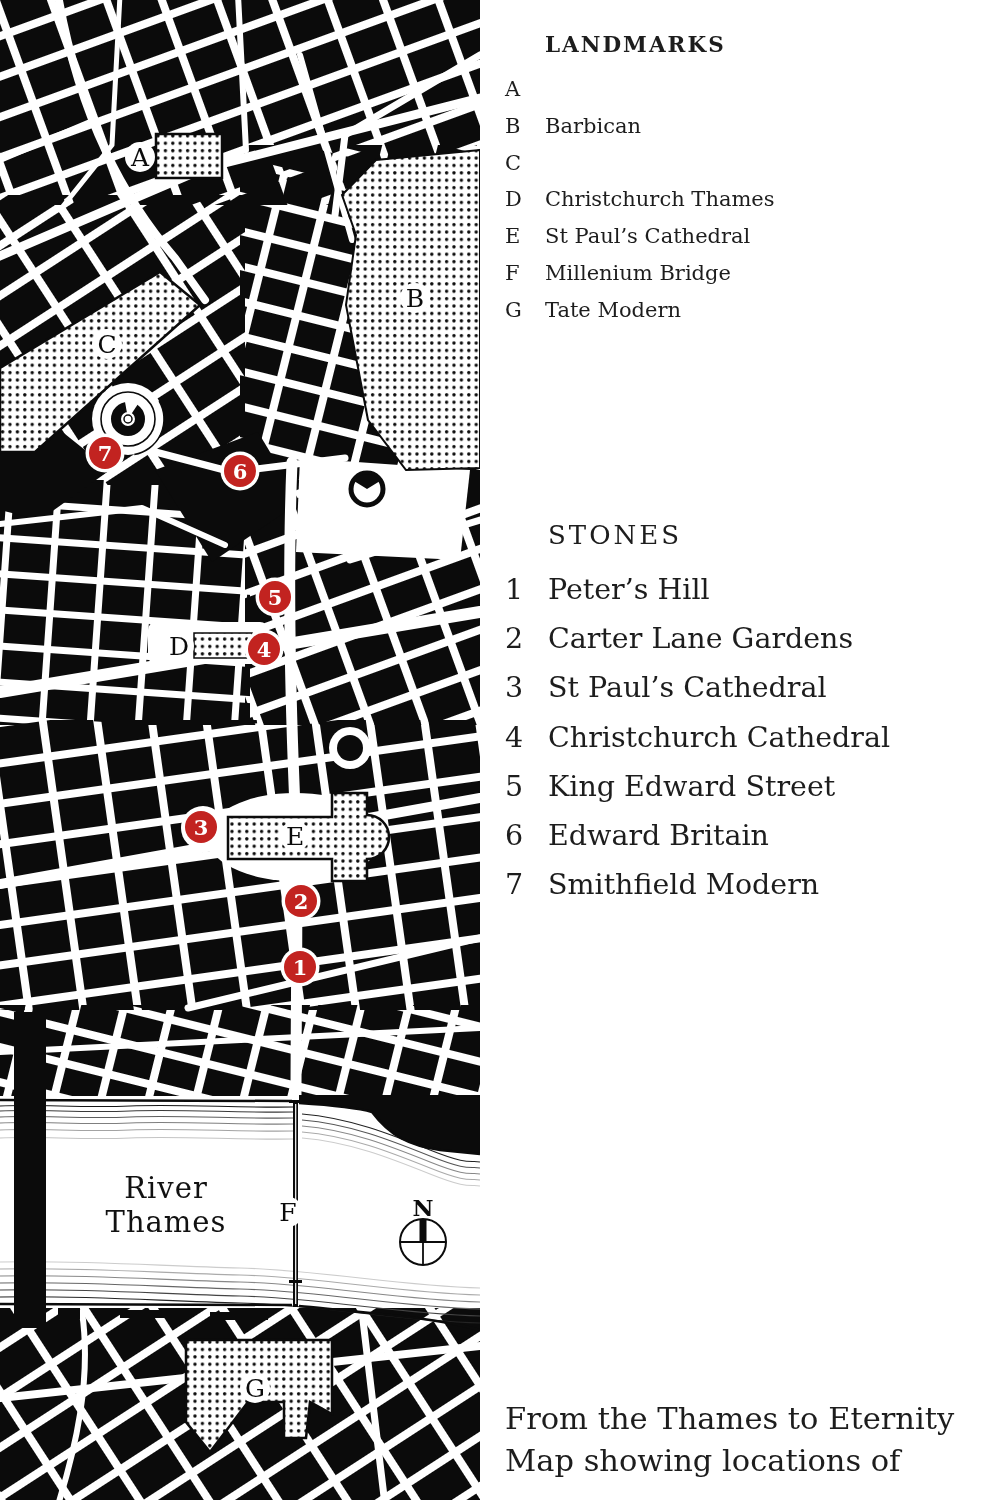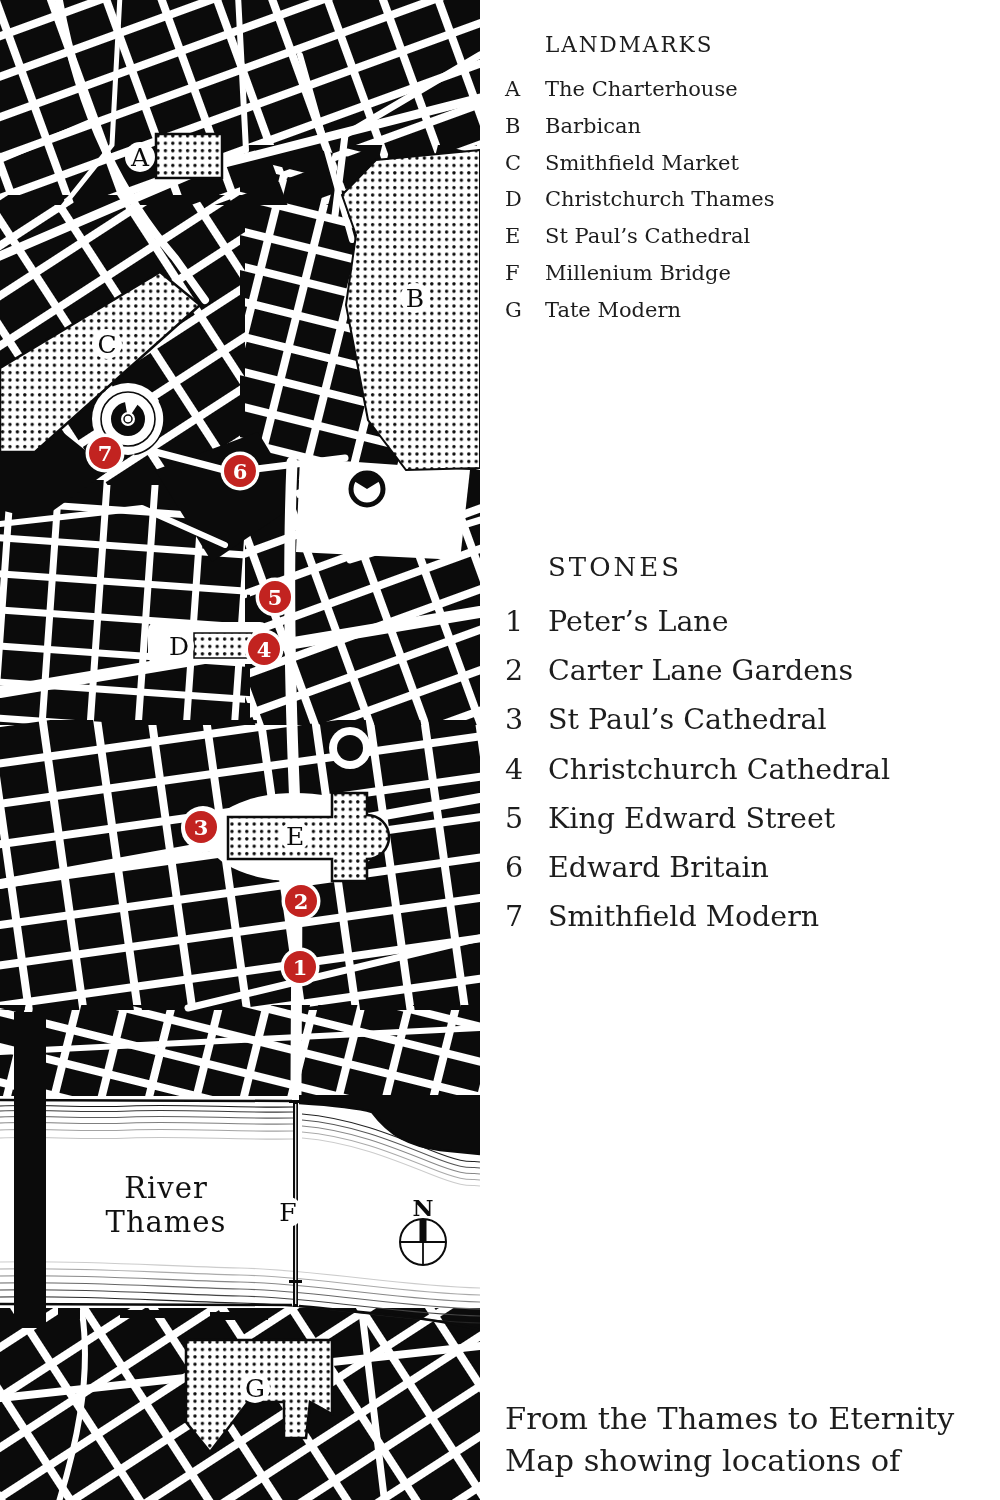--- a/index.html
+++ b/index.html
@@ -2,24 +2,24 @@
 <html><head>
 <meta charset="utf-8">
 <style>
   html,body{margin:0;padding:0;background:#fff;}
   #page{position:relative;width:1000px;height:1500px;background:#fff;overflow:hidden;
         font-family:"DejaVu Serif","Liberation Serif",serif;color:#1d1d1d;}
   #map-svg{position:absolute;left:0;top:0;}
   
   #legend{position:absolute;left:480px;top:0;width:520px;height:1500px;}
   #landmarks{position:absolute;left:25px;top:32px;}
-  #landmarks h3{font-size:21.5px;font-weight:400;letter-spacing:2px;margin:0 0 14px 40px;}
+  #landmarks h3{font-size:21.5px;font-weight:700;letter-spacing:2px;margin:0 0 14px 40px;}
   .lrow{display:flex;line-height:36.8px;font-size:21px;}
   .lkey{width:40px;}
-  #stones{position:absolute;left:25px;top:552px;}
+  #stones{position:absolute;left:25px;top:520px;}
   #stones h3{font-size:26px;font-weight:400;letter-spacing:3px;margin:0 0 15px 43px;}
   .srow{display:flex;line-height:49.2px;font-size:28.5px;}
   .skey{width:43px;}
   #caption{position:absolute;left:25px;top:1398px;font-size:30.5px;line-height:42px;}
   text{font-family:"DejaVu Serif","Liberation Serif",serif;}
   .river-label{font-size:29px;letter-spacing:1px;fill:#111;}
   .compass-n{font-size:23px;font-weight:700;fill:#0b0b0b;}
 </style>
 </head>
 <body>
@@ -247,29 +247,27 @@
         </g>
       </g>
   </svg>
 
   <aside id="legend">
 
     <section id="landmarks">
       <h3>LANDMARKS</h3>
       <div class="lrow">
         <span class="lkey">A</span>
-        <span>The Charterhouse</span>
         </div>
       <div class="lrow">
         <span class="lkey">B</span>
         <span>Barbican</span>
         </div>
       <div class="lrow">
         <span class="lkey">C</span>
-        <span>Smithfield Market</span>
         </div>
       <div class="lrow">
         <span class="lkey">D</span>
         <span>Christchurch Thames</span>
         </div>
       <div class="lrow">
         <span class="lkey">E</span>
         <span>St Paul’s Cathedral</span>
         </div>
       <div class="lrow">
@@ -279,21 +277,21 @@
       <div class="lrow">
         <span class="lkey">G</span>
         <span>Tate Modern</span>
         </div>
     </section>
 
     <section id="stones">
       <h3>STONES</h3>
       <div class="srow">
         <span class="skey">1</span>
-        <span>Peter’s Lane</span>
+        <span>Peter’s Hill</span>
         </div>
       <div class="srow">
         <span class="skey">2</span>
         <span>Carter Lane Gardens</span>
         </div>
       <div class="srow">
         <span class="skey">3</span>
         <span>St Paul’s Cathedral</span>
         </div>
       <div class="srow">

